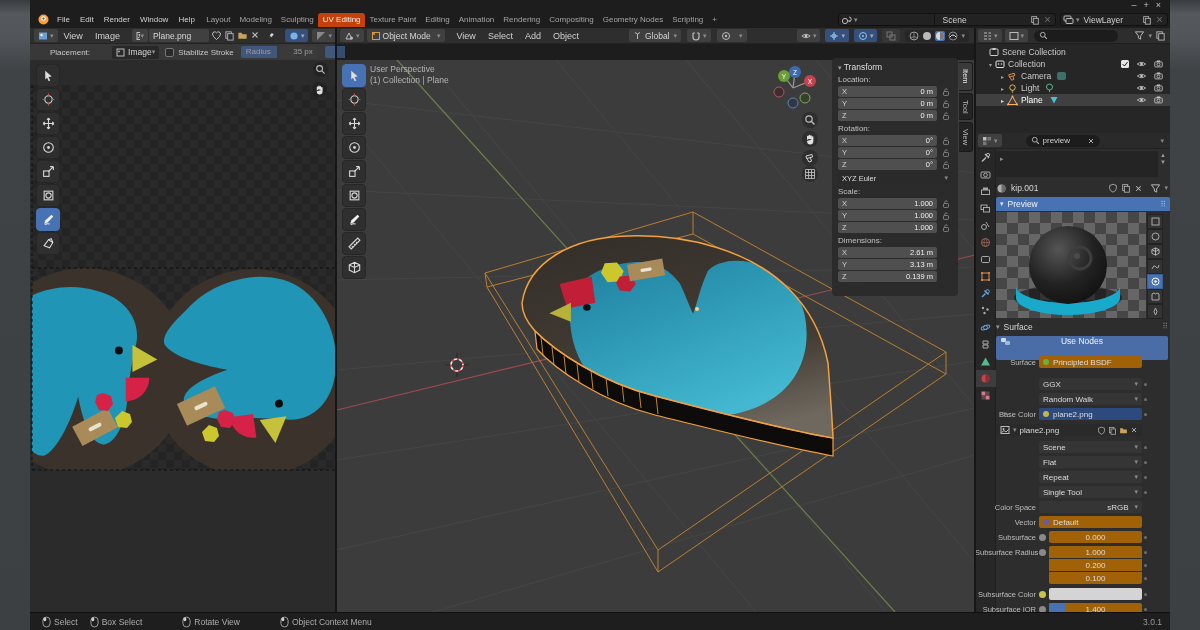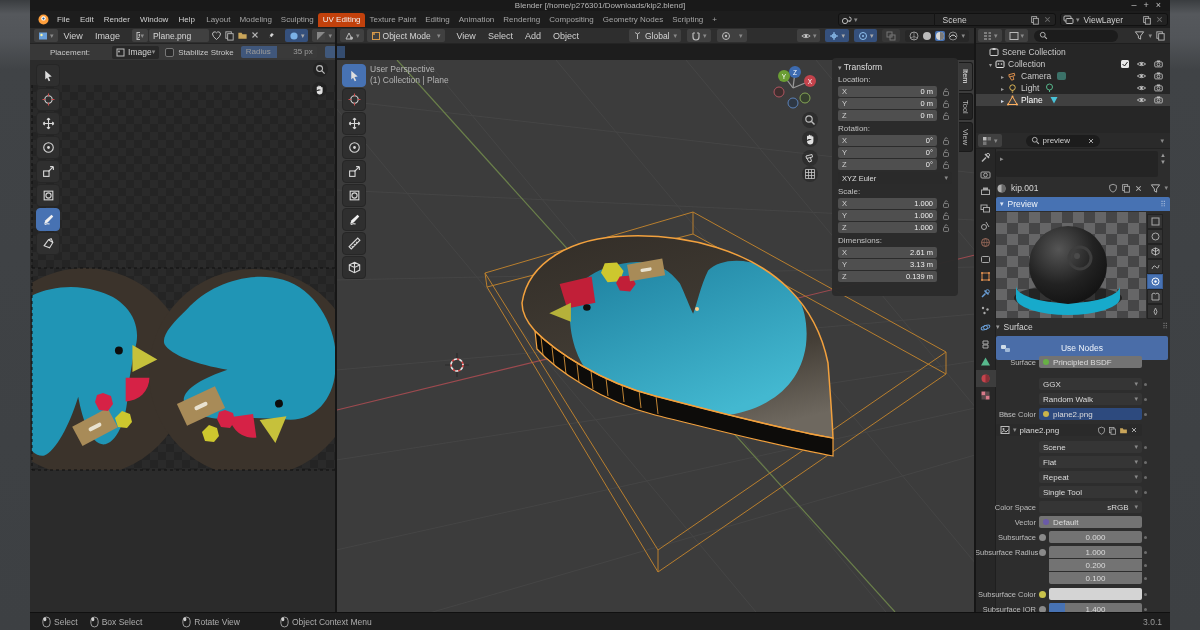--- a/index.html
+++ b/index.html
@@ -41,21 +41,21 @@
 .orow{display:flex;align-items:center;height:12px;font-size:8.5px;color:#cacaca;position:relative}
 .orow .lbl{margin-left:3px}
 .orow.sel{background:#404040;color:#fff}
 .rix{position:absolute;display:flex;gap:6px;right:6px;top:1px}
 #props{left:975px;top:133px;width:195px;height:479px;background:#2d2d2d;overflow:hidden}
 #ptabs{left:975px;top:149px;width:21px;height:463px;background:#272727;border-right:1px solid #1f1f1f}
 .ptab{width:21px;height:17px;display:flex;align-items:center;justify-content:center}
 .ptab.active{background:#3d3d3d}
 .prow{position:absolute;left:21px;width:174px;height:14px;display:flex;align-items:center}
 .plbl{width:64px;text-align:right;font-size:7.5px;color:#bdbdbd;padding-right:3px;white-space:nowrap;flex-shrink:0}
-.pfld{flex:1;height:12px;background:#737373;border-radius:2px;display:flex;align-items:center;padding:0 4px;font-size:8px;color:#dcdcdc;position:relative}
+.pfld{flex:1;height:12px;background:#a16207;border-radius:2px;display:flex;align-items:center;padding:0 4px;font-size:8px;color:#dcdcdc;position:relative}
 .pdrop{background:#353535}
 .anim{width:7px;display:flex;justify-content:center;align-items:center}
 .adot{width:3px;height:3px;border-radius:50%;background:#6d6d6d}
 
 #status{left:30px;top:612px;width:1140px;height:18px;background:#1e1e1e;border-top:1px solid #101010;display:flex;align-items:center;color:#adadad;font-size:8.5px}
 
 .vline{background:#161616}
 .chk{width:9px;height:9px;border:1px solid #777;border-radius:2px;background:#2a2a2a;flex-shrink:0;display:inline-block}
 .searchbox{background:#1c1c1c;border-radius:8px;height:12px;display:flex;align-items:center;color:#cfcfcf;font-size:8px;padding:0 5px}
 .navbtn{position:absolute;width:16px;height:16px;border-radius:50%;background:rgba(25,25,25,.4);display:flex;align-items:center;justify-content:center}
@@ -155,21 +155,20 @@
       </symbol>
 <symbol id="i-smear" viewBox="0 0 12 12">
         <path d="M2 8 L6 2.5 L10 5 L7 10 Z M6 2.5 L8.5 1.5 L10 5" fill="none" stroke="#d8d8d8"></path>
       </symbol>
 </defs>
 </svg>
 
 <div id="root">
   <div class="abs" id="win"></div>
 
-  <div class="abs" id="titlebar"><span>Blender [/home/p276301/Downloads/kip2.blend]</span></div>
   <div class="abs" id="winbtns"><span>–</span><span>+</span><span>×</span></div>
 
   <div class="abs" id="topbar">
     <svg class="ic" width="13" height="13" style="margin:0 2px 0 7px">
         <circle cx="6.5" cy="6.5" r="5" fill="#ff9f3c"></circle>
         <circle cx="6.5" cy="5.4" r="2.2" fill="#fff"></circle>
         <circle cx="6.5" cy="5.6" r="1.1" fill="#2a5b8a"></circle>
       </svg>
     <span class="menu">File</span>
     <span class="menu">Edit</span>
@@ -1110,21 +1109,21 @@
           <path d="M4.5 1 Q7.5 5 4.5 8 Q1.5 5 4.5 1" fill="none" stroke="#aaa"></path>
         </svg>
       </div>
   </div>
 
   <div class="abs" style="left:996px;top:320px;width:174px;height:13px;display:flex;align-items:center">
     <span style="color:#999;font-size:7px">▾</span>
       <span style="color:#d5d5d5;font-size:8.5px;margin-left:4px">Surface</span>
     <span style="margin-left:auto;color:#777;font-size:8px;padding-right:2px">⠿</span>
   </div>
-  <div class="abs" style="left:996px;top:336px;width:172px;height:24px;background:#4a6da8;border-radius:2px;display:flex;align-items:center;justify-content:center">
+  <div class="abs" style="left:996px;top:336px;width:172px;height:24px;background:#4a6da8;border-radius:2px;display:flex;align-items:flex-start;justify-content:center">
     <svg class="ic" width="10" height="10" style="position:absolute;left:4px">
         <rect x="1" y="2" width="5" height="4" rx="1" fill="#cfdce8"></rect>
         <rect x="5" y="5" width="5" height="4" rx="1" fill="#9fb8d8"></rect>
       </svg>
     <span style="color:#eef3fa;font-size:8.5px">Use Nodes</span>
   </div>
   <div class="prow" style="left:975px;top:355px">
     <span class="plbl">Surface</span>
     <span class="pfld">
         <span style="width:6px;height:6px;border-radius:50%;background:#67b045;margin-right:4px"></span>

